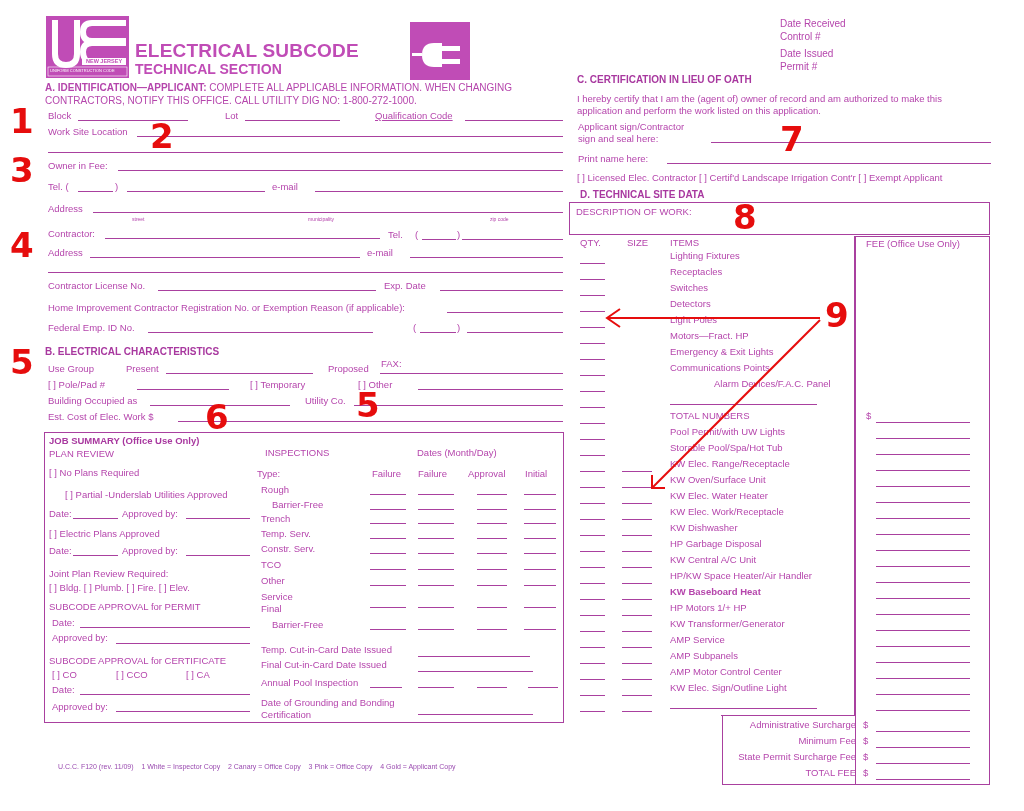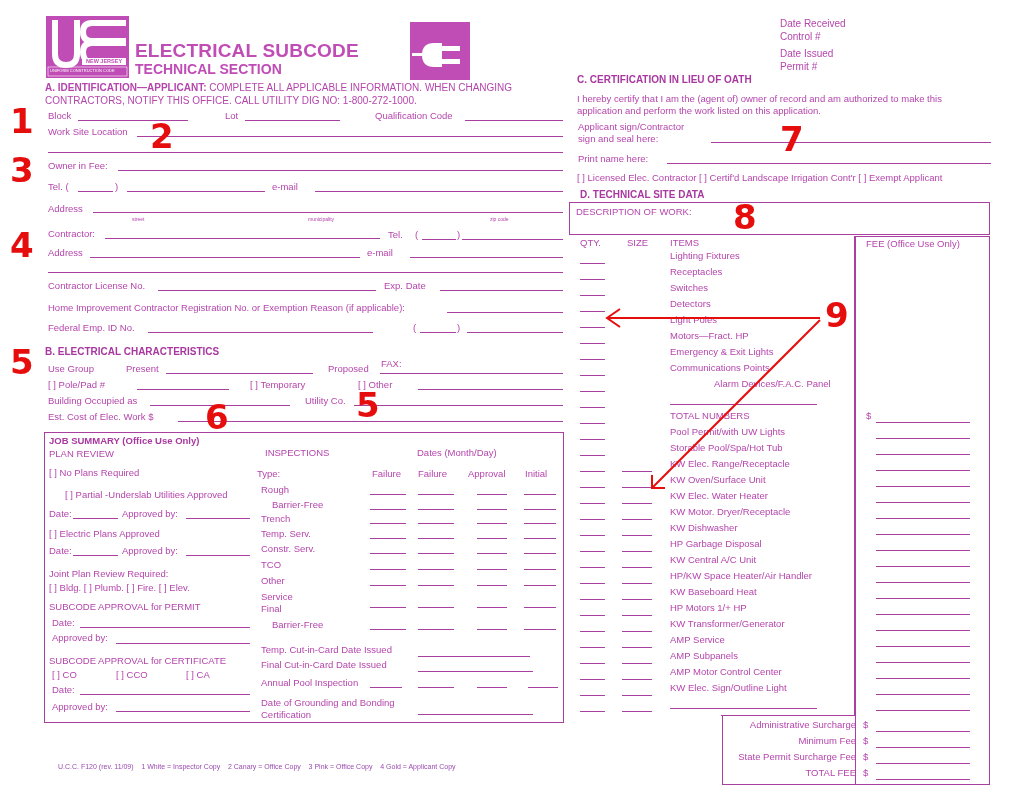--- a/index.html
+++ b/index.html
@@ -52,21 +52,21 @@
 
 <div class="abs t" style="left:45px;top:82px;">
   <span class="b">A. IDENTIFICATION—APPLICANT:</span><span> COMPLETE ALL APPLICABLE INFORMATION. WHEN CHANGING</span>
 </div>
 <div class="abs t" style="left:45px;top:95px;">CONTRACTORS, NOTIFY THIS OFFICE. CALL UTILITY DIG NO: 1-800-272-1000.</div>
 
 <span class="abs ts" style="left:48px;top:110px;">Block</span>
 <input class="field" style="left: 78px; top: 109px; width: 110px;">
 <span class="abs ts" style="left:225px;top:110px;">Lot</span>
 <input class="field" style="left: 245px; top: 109px; width: 95px;">
-<span class="abs ts" style="left:375px;top:110px;">Qualification Code</span>
+<span class="abs ts" style="left:375px;top:110px;text-decoration:underline;">Qualification Code</span>
 <input class="field" style="left: 465px; top: 109px; width: 98px;">
 
 <span class="abs ts" style="left:48px;top:126px;">Work Site Location</span>
 <input class="field" style="left: 137px; top: 125px; width: 426px;">
 <input class="field" style="left: 48px; top: 141px; width: 515px;">
 
 <span class="abs ts" style="left:48px;top:160px;">Owner in Fee:</span>
 <input class="field" style="left: 118px; top: 159px; width: 445px;">
 
 <span class="abs ts" style="left:48px;top:181px;"><span>Tel.  (</span></span>
@@ -294,41 +294,41 @@
     <input class="field" style="left: 622px; top: 460px; width: 30px;">
     <input class="field" style="left: 876px; top: 459px; width: 94px;">
     <span class="abs ts" style="left:670px;top:474px;">KW Oven/Surface Unit</span>
     <input class="field" style="left: 580px; top: 476px; width: 25px;">
     <input class="field" style="left: 622px; top: 476px; width: 30px;">
     <input class="field" style="left: 876px; top: 475px; width: 94px;">
     <span class="abs ts" style="left:670px;top:490px;">KW Elec. Water Heater</span>
     <input class="field" style="left: 580px; top: 492px; width: 25px;">
     <input class="field" style="left: 622px; top: 492px; width: 30px;">
     <input class="field" style="left: 876px; top: 491px; width: 94px;">
-    <span class="abs ts" style="left:670px;top:506px;">KW Motor. Dryer/Receptacle</span>
+    <span class="abs ts" style="left:670px;top:506px;">KW Elec. Work/Receptacle</span>
     <input class="field" style="left: 580px; top: 508px; width: 25px;">
     <input class="field" style="left: 622px; top: 508px; width: 30px;">
     <input class="field" style="left: 876px; top: 507px; width: 94px;">
     <span class="abs ts" style="left:670px;top:522px;">KW Dishwasher</span>
     <input class="field" style="left: 580px; top: 524px; width: 25px;">
     <input class="field" style="left: 622px; top: 524px; width: 30px;">
     <input class="field" style="left: 876px; top: 523px; width: 94px;">
     <span class="abs ts" style="left:670px;top:538px;">HP Garbage Disposal</span>
     <input class="field" style="left: 580px; top: 540px; width: 25px;">
     <input class="field" style="left: 622px; top: 540px; width: 30px;">
     <input class="field" style="left: 876px; top: 539px; width: 94px;">
     <span class="abs ts" style="left:670px;top:554px;">KW Central A/C Unit</span>
     <input class="field" style="left: 580px; top: 556px; width: 25px;">
     <input class="field" style="left: 622px; top: 556px; width: 30px;">
     <input class="field" style="left: 876px; top: 555px; width: 94px;">
     <span class="abs ts" style="left:670px;top:570px;">HP/KW Space Heater/Air Handler</span>
     <input class="field" style="left: 580px; top: 572px; width: 25px;">
     <input class="field" style="left: 622px; top: 572px; width: 30px;">
     <input class="field" style="left: 876px; top: 571px; width: 94px;">
-    <span class="abs ts" style="left:670px;top:586px;">KW Baseboard Heat</span>
+    <span class="abs ts" style="left:670px;top:586px;font-weight:bold;">KW Baseboard Heat</span>
     <input class="field" style="left: 580px; top: 588px; width: 25px;">
     <input class="field" style="left: 622px; top: 588px; width: 30px;">
     <input class="field" style="left: 876px; top: 587px; width: 94px;">
     <span class="abs ts" style="left:670px;top:602px;">HP Motors 1/+ HP</span>
     <input class="field" style="left: 580px; top: 604px; width: 25px;">
     <input class="field" style="left: 622px; top: 604px; width: 30px;">
     <input class="field" style="left: 876px; top: 603px; width: 94px;">
     <span class="abs ts" style="left:670px;top:618px;">KW Transformer/Generator</span>
     <input class="field" style="left: 580px; top: 620px; width: 25px;">
     <input class="field" style="left: 622px; top: 620px; width: 30px;">

